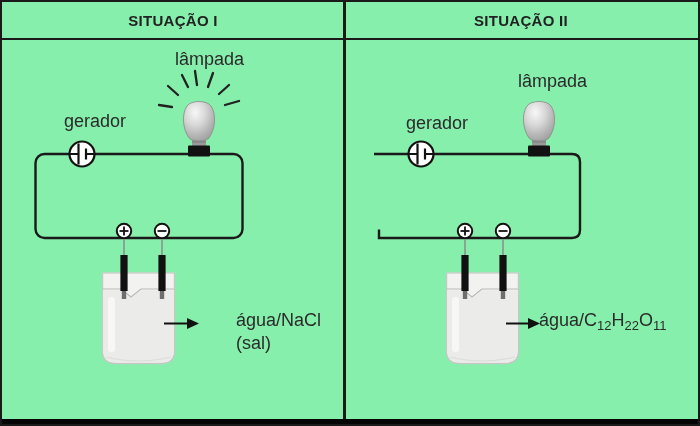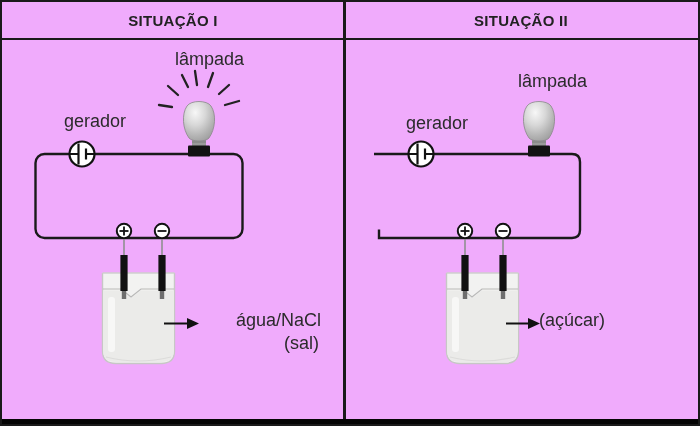--- a/index.html
+++ b/index.html
@@ -1,37 +1,37 @@
 <!DOCTYPE html>
 <html><head>
 <meta charset="utf-8">
 <style>
   html,body { margin:0; padding:0; background:#ffffff; }
   .fig {
     position:relative; width:700px; height:426px; box-sizing:border-box;
-    background:#f0abfc; border:2px solid #1a1a1a; overflow:hidden;
+    background:#86efac; border:2px solid #1a1a1a; overflow:hidden;
     font-family:"Liberation Sans", sans-serif; color:#2b2b2b;padding-left:47px;
   }
   .hdr-cell {
     position:absolute; top:0; height:36px; display:flex;
     align-items:center; justify-content:center;
     font-weight:bold; font-size:15px; letter-spacing:.3px; color:#222;
   }
   .hdr-left  { left:0;     width:342px; }
   .hdr-right { left:345px; width:348px; }
   .hdr-line { position:absolute; left:0; top:36px; width:100%; height:2px; background:#1a1a1a; }
   .divider  { position:absolute; left:341px; top:0; width:3px; height:100%; background:#1a1a1a; }
   .bottom-bar { position:absolute; left:0; bottom:0; width:100%; height:5px; background:#050505; }
   .panel-svg { position:absolute; top:0; }
   .svg-left  { left:0;     width:342px; height:422px; }
   .svg-right { left:344px; width:352px; height:422px; }
   .lbl { position:absolute; font-size:18px; color:#2b2b2b; white-space:nowrap; }
   .lbl.centered { text-align:right; }
   .solution { display:inline-block; line-height:23px; }
-  .sol-line2 { text-align:right; }
+  .sol-line2 { }
   .sol-line2.sal    { margin-right:2px; }
   .sol-line2.acucar { margin-right:14px; }
   .sub { font-size:13px; position:relative; top:4px; }
 </style>
 </head>
 <body>
 
 <div class="fig">
 
   <div class="hdr-cell hdr-left">SITUAÇÃO I</div>
@@ -172,17 +172,17 @@
   <div class="lbl centered" style="left:158px; top:47px; width:84px;">lâmpada</div>
   <div class="lbl centered" style="left:44px; top:109px; width:80px;">gerador</div>
   <div class="lbl solution" style="left:198px; top:307px;margin-left:36px;">
     <div class="sol-line1">água/NaCl</div>
     <div class="sol-line2 sal">(sal)</div>
   </div>
 
   <div class="lbl centered" style="left:499px; top:69px; width:86px;">lâmpada</div>
   <div class="lbl centered" style="left:386px; top:111px; width:80px;">gerador</div>
   <div class="lbl solution" style="left:537px; top:307px;">
-    <div class="sol-line2 acucar">(açúcar)</div>
+    <div class="sol-line1"><span>água/C</span><span class="sub">12</span><span>H</span><span class="sub">22</span><span>O</span><span class="sub">11</span></div>
   </div>
 
   <div class="bottom-bar"></div>
 </div>
 
 </body></html>

